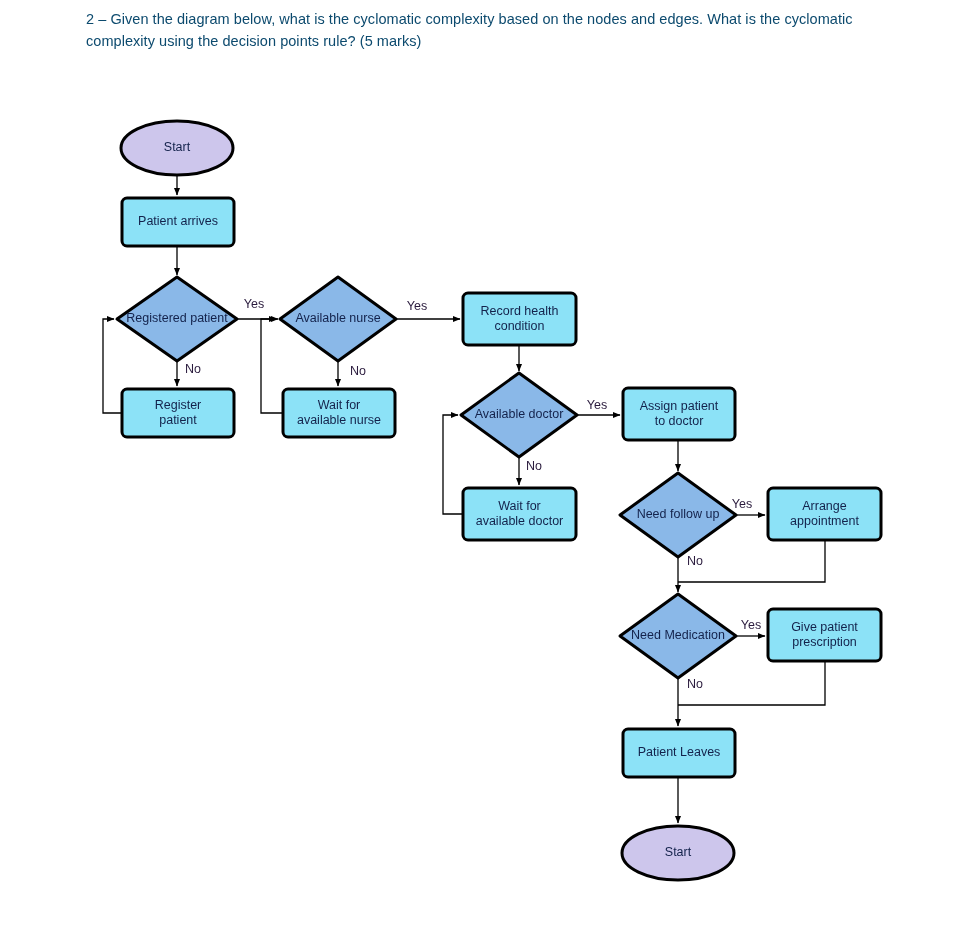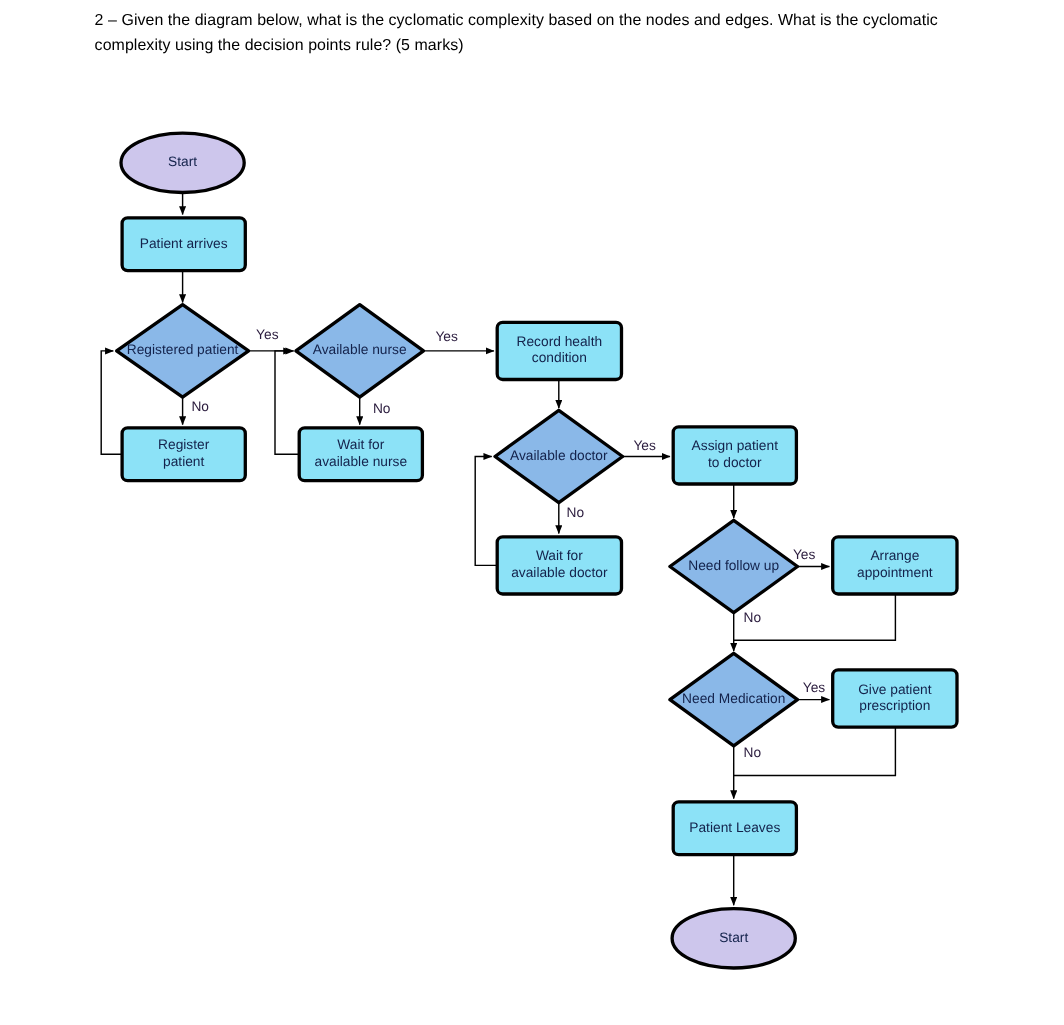--- a/index.html
+++ b/index.html
@@ -15,26 +15,26 @@
     color: #1a1a1a;
     overflow: hidden;
   }
   #question {
     position: absolute;
     left: 86px;
     top: 8px;
     width: 790px;
     font-size: 14.5px;
     line-height: 1.55;
-    color: #000000;
+    color: #0c4a6e;
     letter-spacing: 0.05px;
   }
   #diagram-wrap {
     position: absolute;
-    left: 0;
+    left: 11px;
     top: 95px;
     width: 784px;
     height: 830px;
   }
   svg#flowchart {
     display: block;
     width: 967px;
     height: 830px;
   }
   .node-shape {

